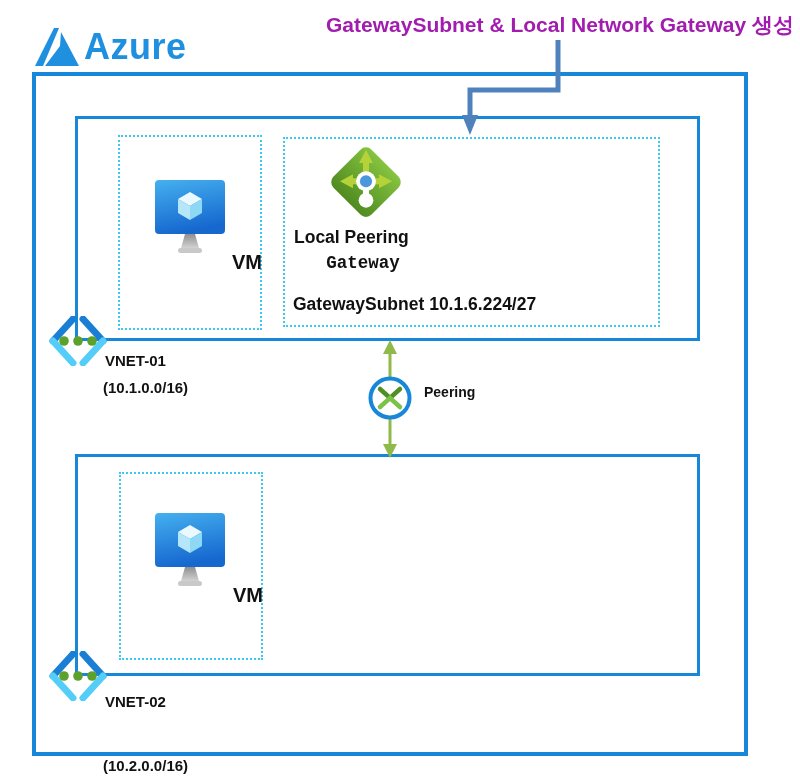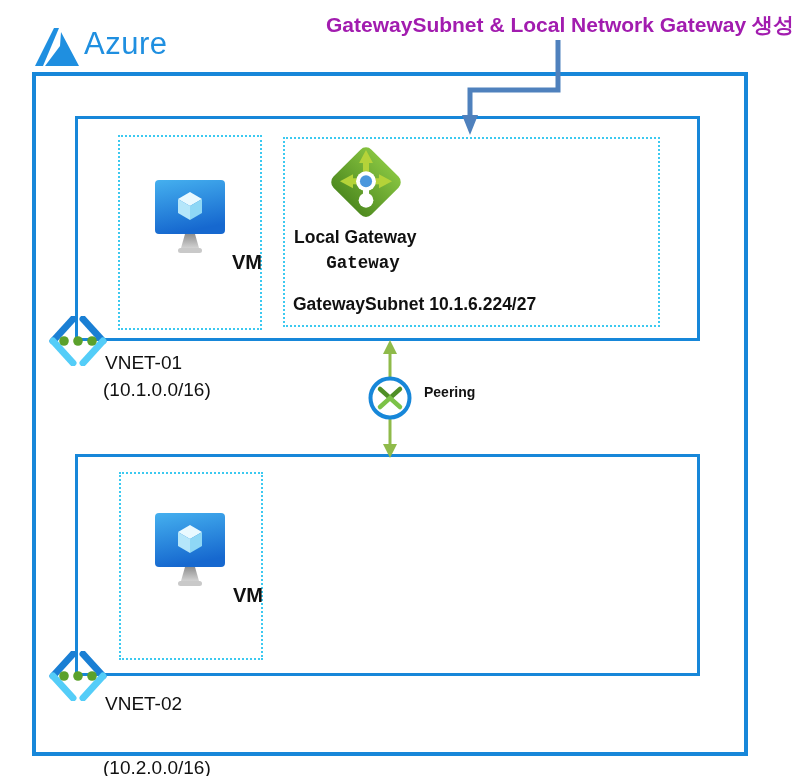--- a/index.html
+++ b/index.html
@@ -6,21 +6,21 @@
   .canvas{
     position:relative;width:800px;height:776px;background:#ffffff;overflow:hidden;
     font-family:"Liberation Sans", sans-serif;color:#111;
   }
   .abs{position:absolute;}
   .title{
     left:326px;top:11px;width:470px;
     font-size:21px;font-weight:700;color:#a21caf;white-space:nowrap;
   }
   .azure-text{
-    left:84px;top:26px;font-size:31px;font-weight:400;color:#1f8fe0;letter-spacing:0.5px;
+    left:84px;top:26px;font-size:36px;font-weight:700;color:#1f8fe0;letter-spacing:0.5px;
   }
   .outer-box{
     left:32px;top:72px;width:716px;height:684px;box-sizing:border-box;
     border:4px solid #1787d9;background:transparent;
   }
   .vnet-box{
     box-sizing:border-box;border:3px solid #1787d9;background:#ffffff;
   }
   .vnet1-box{left:75px;top:116px;width:625px;height:225px;}
   .vnet2-box{left:75px;top:454px;width:625px;height:222px;}
@@ -29,21 +29,21 @@
   }
   .vm1-sub{left:118px;top:135px;width:144px;height:195px;}
   .vm2-sub{left:119px;top:472px;width:144px;height:188px;}
   .gw-sub{left:283px;top:137px;width:377px;height:190px;}
   .vm-label{width:144px;text-align:right;font-size:20px;font-weight:700;}
   .vm-label-1{left:118px;top:251px;}
   .vm-label-2{left:119px;top:584px;}
   .lng-line1{left:294px;top:227px;font-size:17.5px;font-weight:700;}
   .lng-line2{left:294px;top:253px;width:138px;text-align:center;font-size:17.5px;font-weight:700;font-family:Liberation Mono, monospace;}
   .subnet-label{left:293px;top:294px;font-size:17.5px;font-weight:700;}
-  .vnet-name{font-size:19px;font-weight:400;}
+  .vnet-name{font-size:15px;font-weight:700;}
   .vnet1-name{left:105px;top:352px;}
   .vnet1-cidr{left:103px;top:379px;}
   .vnet2-name{left:105px;top:693px;}
   .vnet2-cidr{left:103px;top:714px;margin-top:43px;}
   .peering-label{left:424px;top:384px;font-size:14px;font-weight:700;}
 </style>
 </head>
 <body>
 
 <div class="canvas">
@@ -103,21 +103,21 @@
     <polygon points="45,8 53,23 37,23" fill="#b5d339"></polygon>
     <line x1="45" y1="44" x2="28" y2="44" stroke="#b5d339" stroke-width="7"></line>
     <polygon points="15,44 30,36 30,52" fill="#b5d339"></polygon>
     <line x1="45" y1="44" x2="62" y2="44" stroke="#b5d339" stroke-width="7"></line>
     <polygon points="75,44 60,36 60,52" fill="#b5d339"></polygon>
     <rect x="41.5" y="48" width="7" height="18" fill="#ffffff"></rect>
     <circle cx="45" cy="66" r="8.5" fill="#ffffff"></circle>
     <circle cx="45" cy="44" r="11.5" fill="#ffffff"></circle>
     <circle cx="45" cy="44" r="7" fill="#4a97dd"></circle>
   </svg>
-  <div class="abs lng-line1">Local Gateway</div>
+  <div class="abs lng-line1">Local Peering</div>
   <div class="abs lng-line2">Gateway</div>
   <div class="abs subnet-label">GatewaySubnet 10.1.6.224/27</div>
 
   <svg class="abs" style="left:366px;top:340px;" width="48" height="118" viewBox="0 0 48 118">
     <line x1="24" y1="6" x2="24" y2="112" stroke="#8fba4a" stroke-width="3"></line>
     <polygon points="24,0 31,14 17,14" fill="#8fba4a"></polygon>
     <polygon points="24,118 31,104 17,104" fill="#8fba4a"></polygon>
     <circle cx="24" cy="58" r="19.5" fill="#ffffff" stroke="#1787d9" stroke-width="4"></circle>
     <path d="M14,49 L24,58 L34,49" fill="none" stroke="#4f8f26" stroke-width="4.5" stroke-linecap="round"></path>
     <path d="M14,67 L24,58 L34,67" fill="none" stroke="#7cc247" stroke-width="4.5" stroke-linecap="round"></path>

